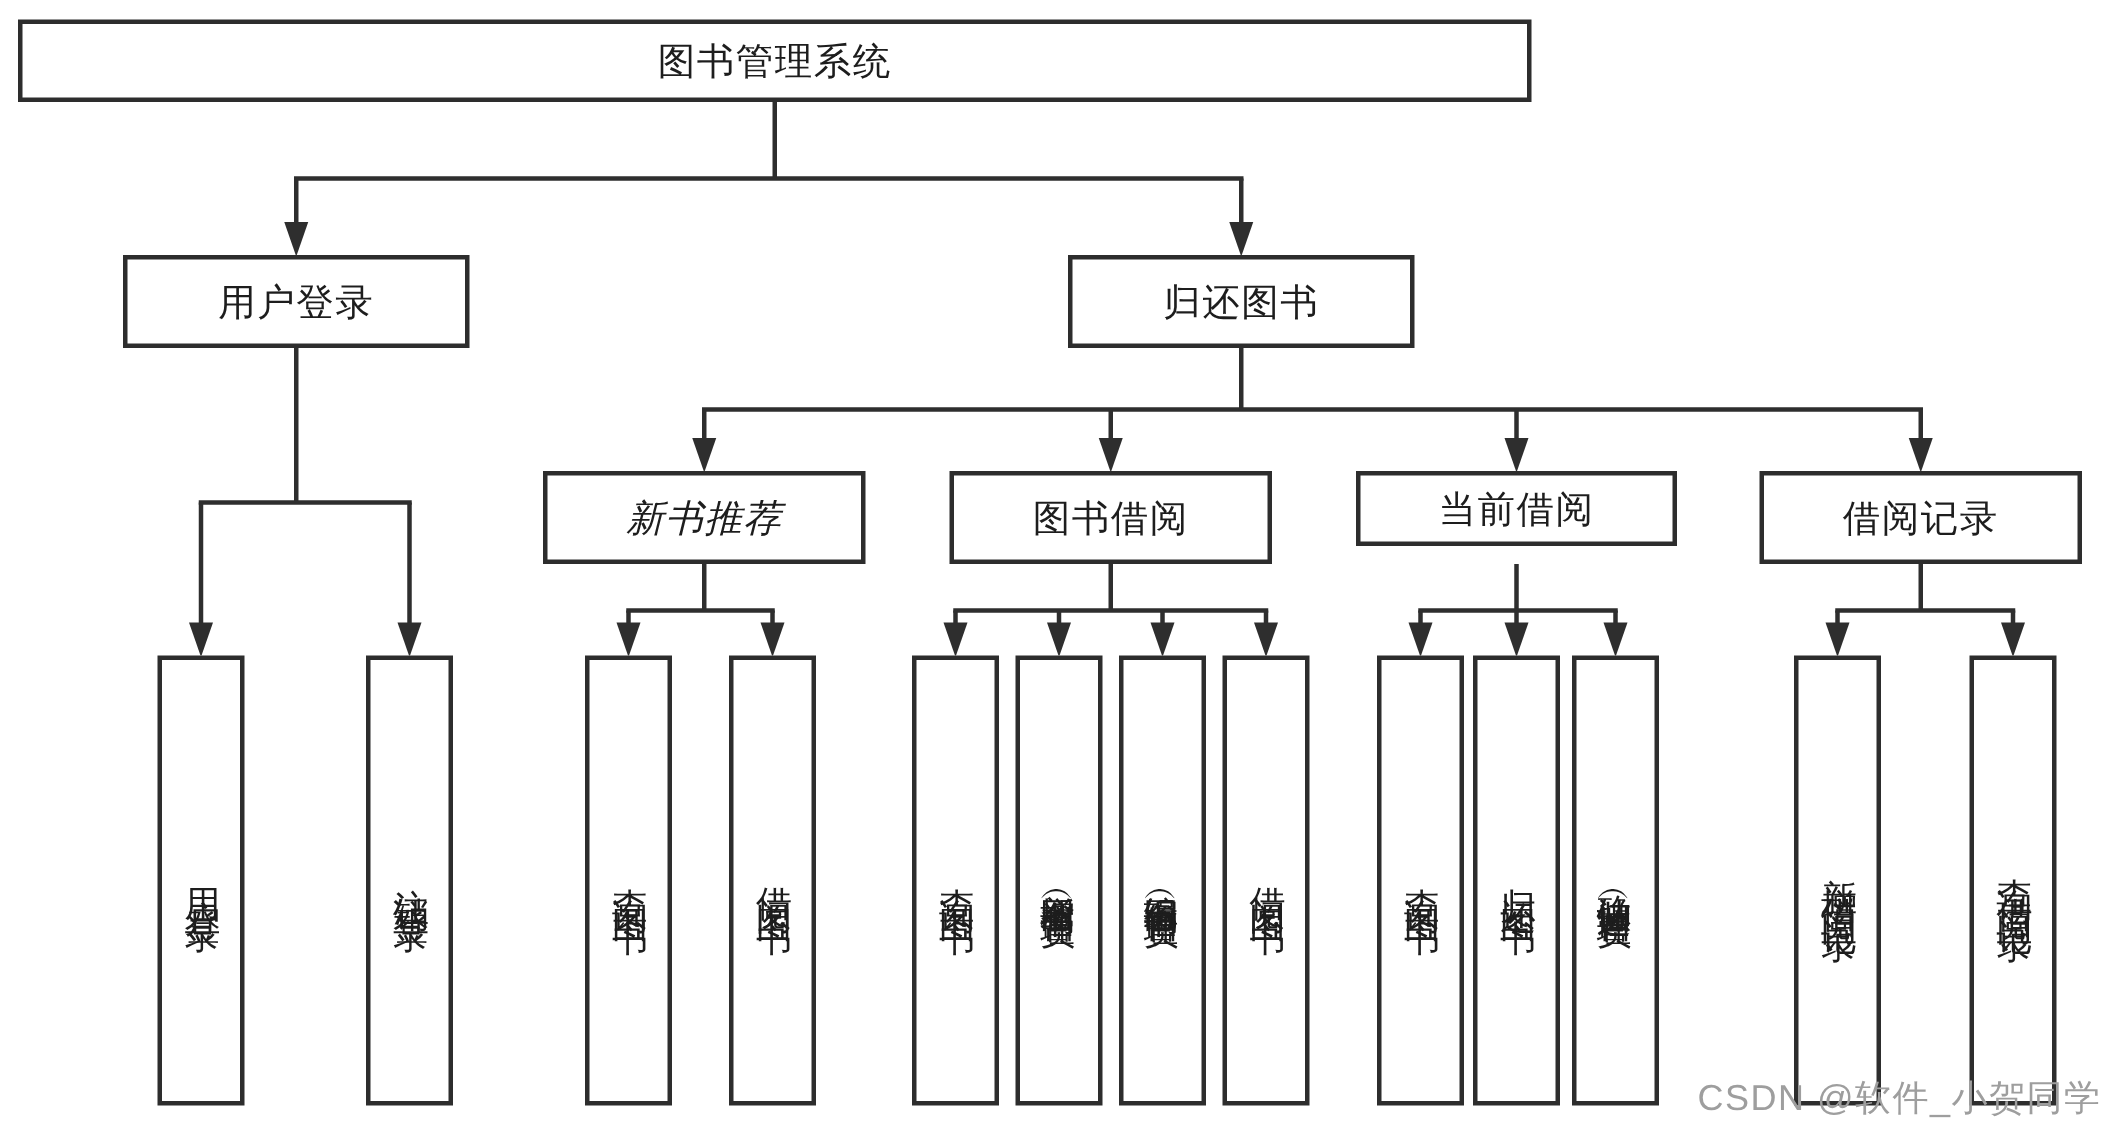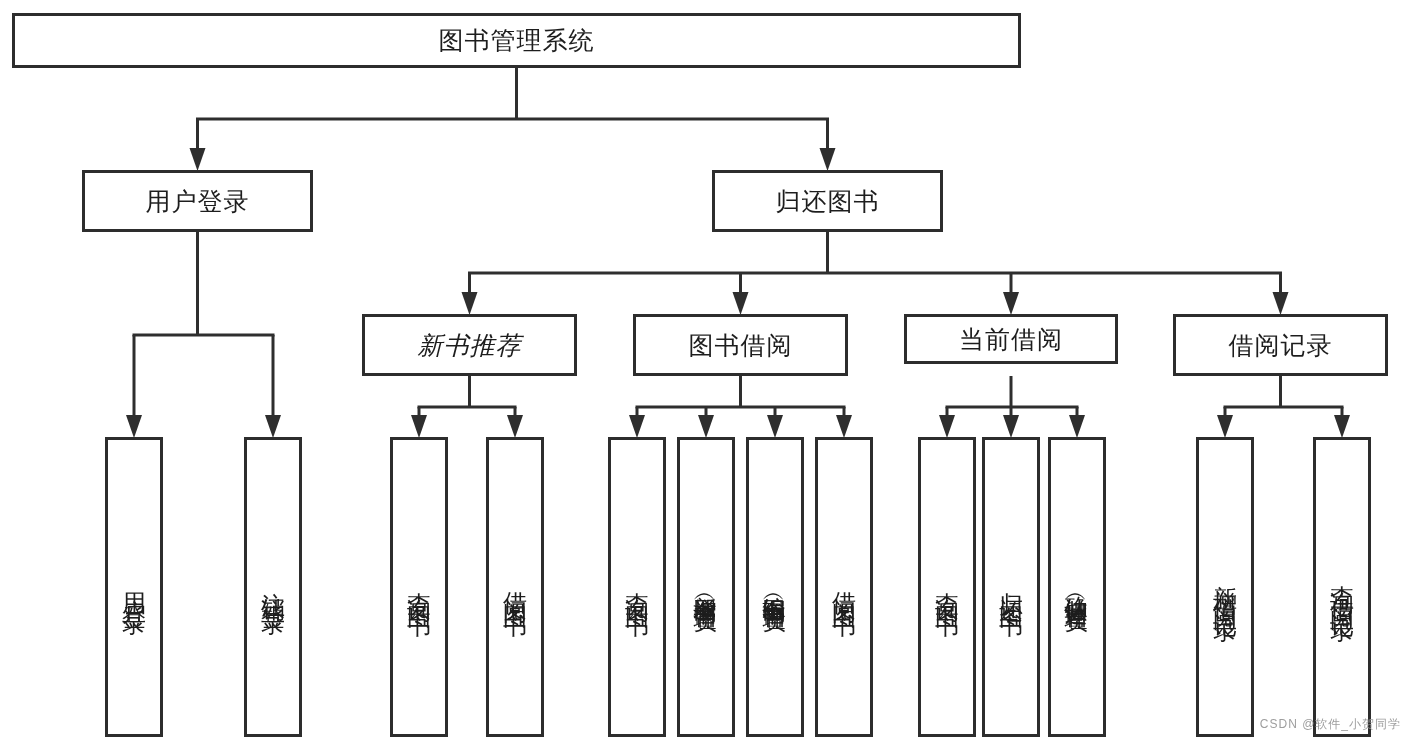--- a/index.html
+++ b/index.html
@@ -45,21 +45,21 @@
     letter-spacing: 7px;
   }
   .node.vertical.tight {
     font-size: 23px;
     letter-spacing: 2px;
   }
   .watermark {
     position: absolute;
     top: 716px;
     right: 4px;
-    font-size: 12px;
+    font-size: 24px;
     color: #9e9e9e;
     letter-spacing: 1px;
     white-space: nowrap;
   }
 </style>
 </head>
 <body>
 
 <div class="canvas">
   <svg id="connectors" xmlns="http://www.w3.org/2000/svg" viewBox="0 0 1405 747">

